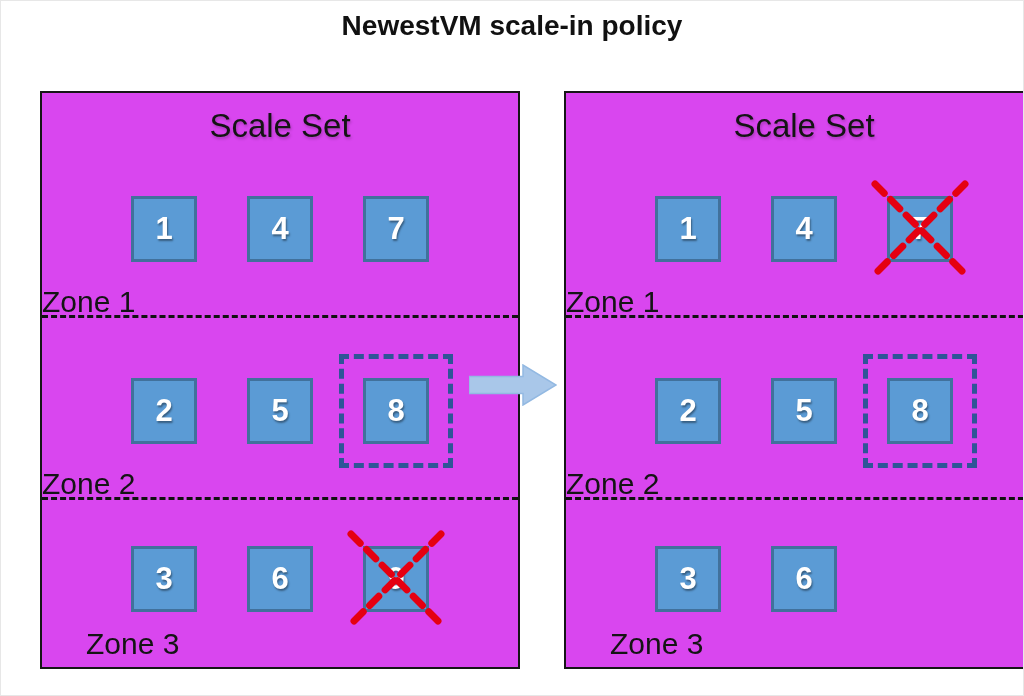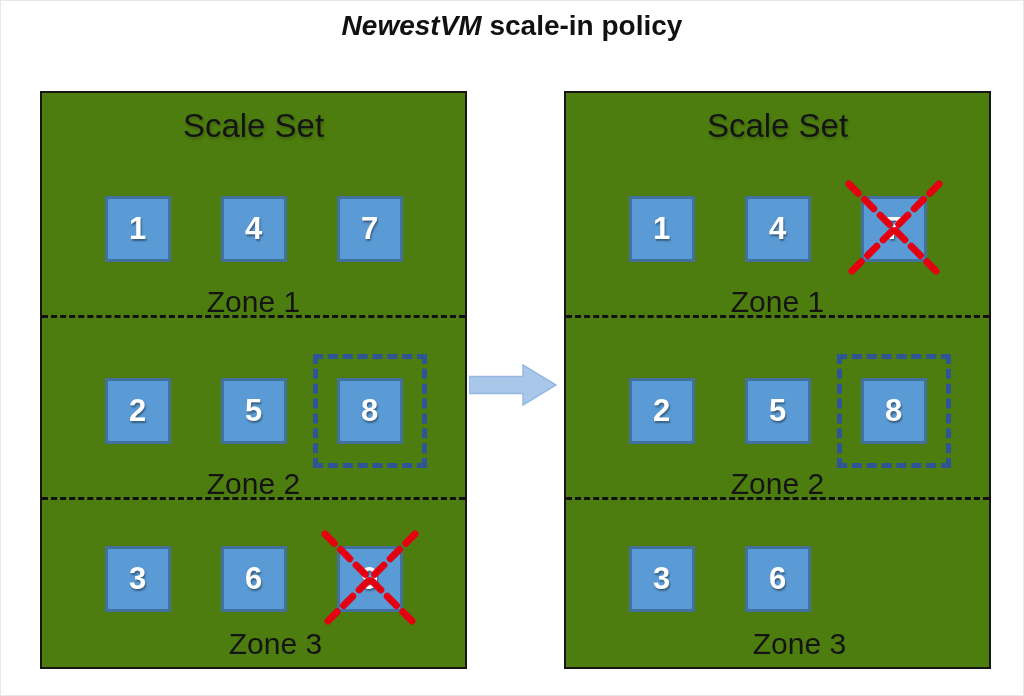--- a/index.html
+++ b/index.html
@@ -19,28 +19,28 @@
   .main-title {
     position: absolute;
     top: 9px;
     left: 0;
     width: 100%;
     text-align: center;
     font-size: 28px;
     font-weight: 700;
     color: #111111;
   }
-  .main-title .em { font-style: italic; }
+  .main-title .em { }
 
   .panel {
     position: absolute;
     top: 90px;
-    width: 427px;
+    width: 480px;
     height: 578px;
-    background: #4d7c0f;
+    background: #d946ef;
     border: 2px solid #161616;
   }
   .panel-left  { left: 39px; }
   .panel-right { left: 563px; }
 
   .scale-set-label {
     position: absolute;
     top: 14px;
     left: 0;
     width: 100%;
@@ -109,21 +109,21 @@
     stroke-width: 7;
     stroke-linecap: round;
     stroke-dasharray: 13 9;
   }
 
   .zone-label {
     position: absolute;
     bottom: -3px;
     left: 0;
     width: 100%;
-    text-align: center;
+    text-align: left;
     font-size: 30px;
     color: #141414;
     line-height: 1.1;
   }
   .zone-3 .zone-label { bottom: 7px; padding-left: 44px; }
 
   .arrow {
     position: absolute;
     left: 468px;
     top: 363px;

